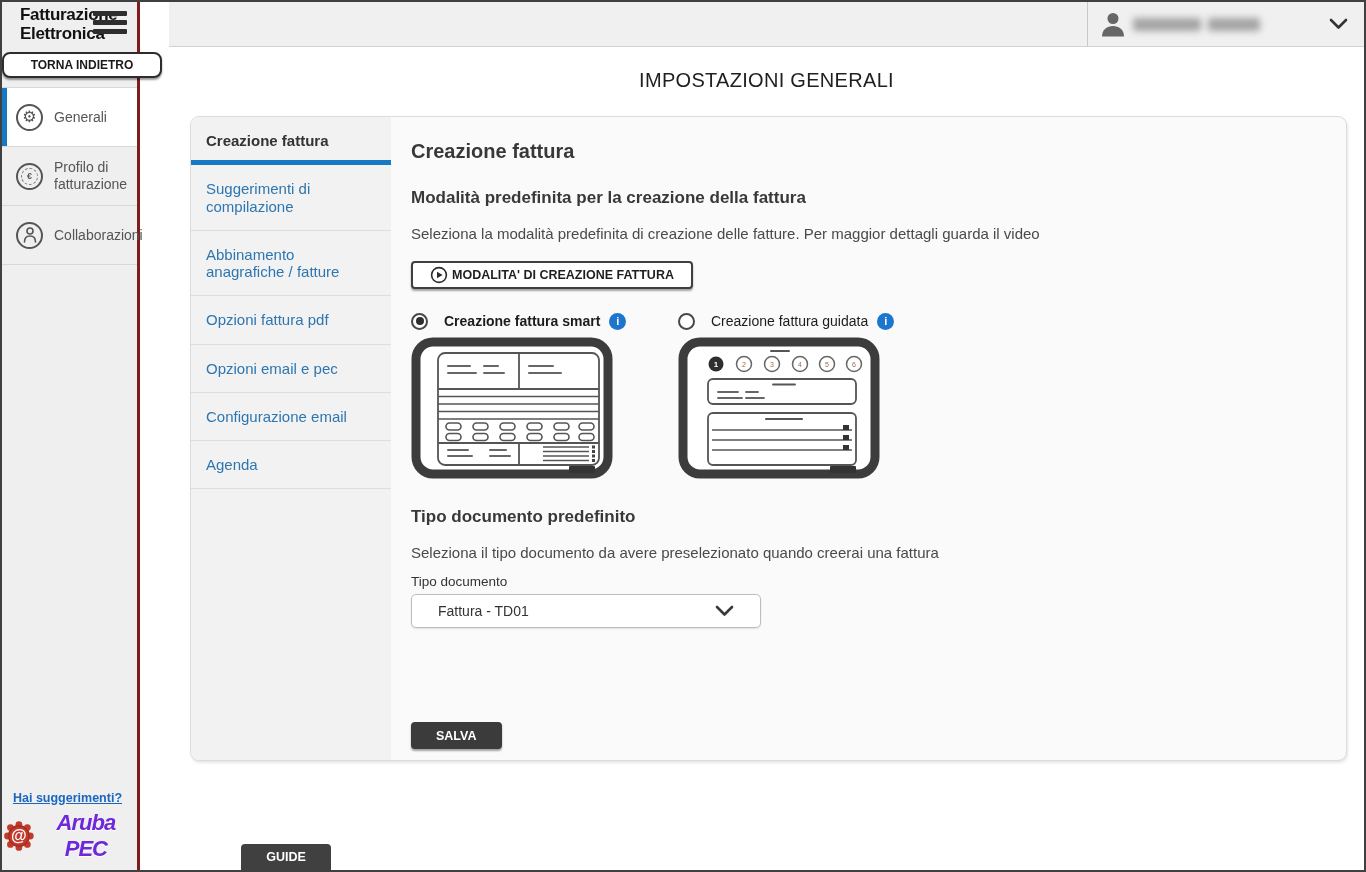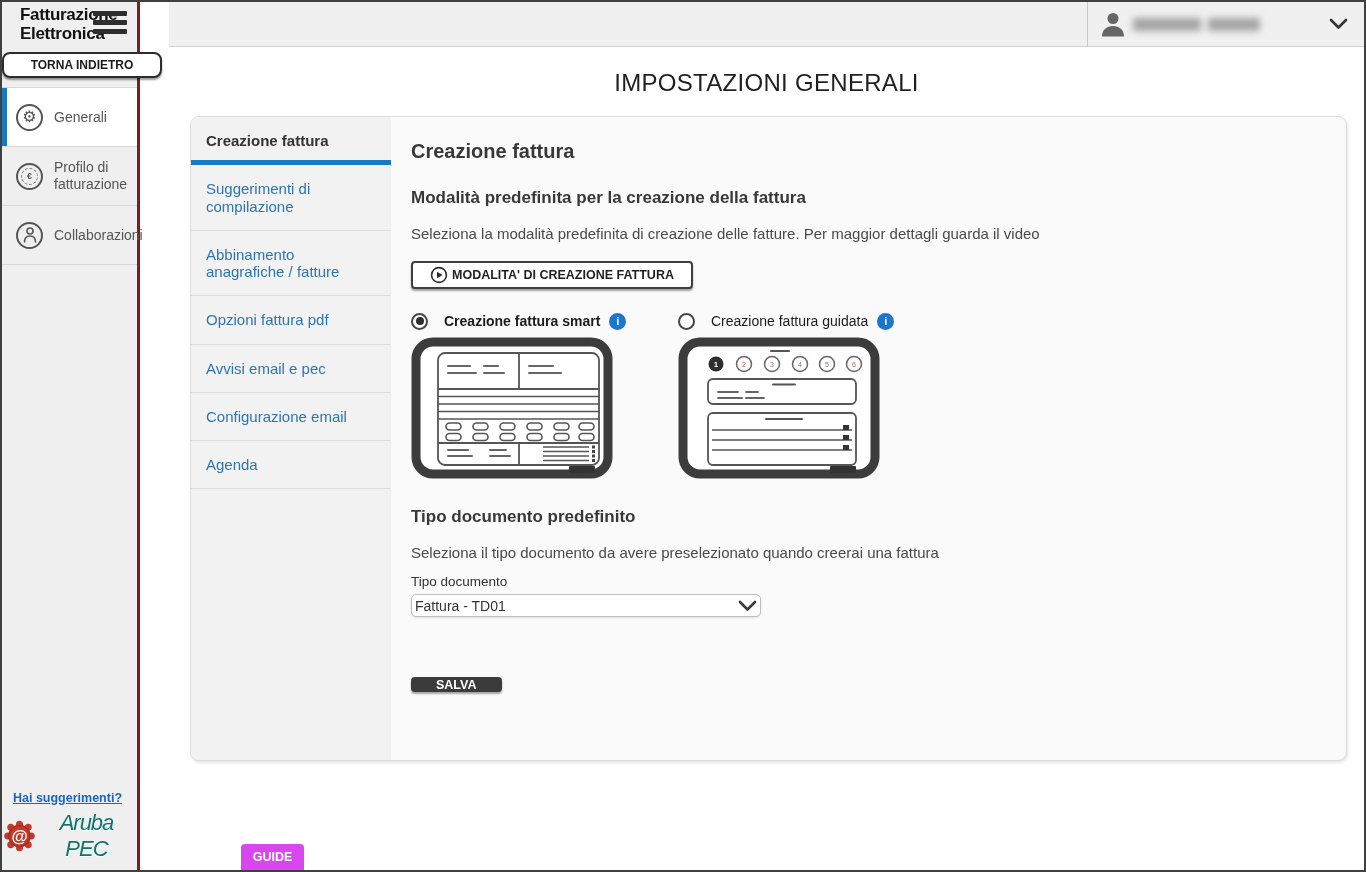--- a/index.html
+++ b/index.html
@@ -17,31 +17,31 @@
   .side-menu { margin-top:9px; border-top:1px solid #d8d8d8; }
   .side-item { position:relative; display:flex; align-items:center; gap:11px; padding:0 8px 0 14px; height:59px; border-bottom:1px solid #d8d8d8; color:#555; font-size:14px; cursor:pointer; }
   .side-item.active { background:#fff; }
   .side-item.active::before { content:''; position:absolute; left:0; top:0; bottom:0; width:5px; background:#1779c4; }
   .side-icon { width:27px; height:27px; border:2px solid #555; border-radius:50%; display:flex; align-items:center; justify-content:center; flex-shrink:0; color:#555; font-size:16px; line-height:1; }
   .euro-inner { width:17px; height:17px; border:1px dashed #777; border-radius:50%; display:flex; align-items:center; justify-content:center; font-size:9px; font-weight:bold; color:#555; }
   .side-label { line-height:1.2; }
   .sidebar-footer { position:absolute; bottom:8px; left:0; right:4px; text-align:center; }
   .suggest-link { color:#1a66c0; font-size:12.5px; font-weight:bold; text-decoration:underline; cursor:pointer; }
   .aruba-logo { display:flex; align-items:center; justify-content:center; gap:3px; margin-top:4px; }
-  .aruba-text { font-weight:normal; font-style:italic; color:#0f766e; font-size:22px; letter-spacing:-1px; text-shadow:0 1px 0 #fff; }
+  .aruba-text { font-weight:bold; font-style:italic; color:#6d28d9; font-size:22px; letter-spacing:-1px; text-shadow:0 1px 0 #fff; }
 
   
   .topbar { position:absolute; left:167px; right:0; top:0; height:45px; background:#f0f0f0; border-bottom:1px solid #d2d2d2; }
   .user-area { position:absolute; left:918px; right:0; top:0; bottom:0; border-left:1px solid #c9c9c9; display:flex; align-items:center; padding:0 16px 0 14px; gap:9px; cursor:pointer; }
   .user-blur { display:flex; gap:7px; filter:blur(3.5px); }
   .user-blur .blk { height:13px; background:#a3a3a3; border-radius:2px; }
 
   
   .main { position:absolute; left:167px; top:45px; right:0; bottom:0; background:#fff; }
-  .page-title { text-align:center; margin-top:22px; font-size:24px; font-weight:400; color:#1f1f1f; letter-spacing:0.3px; }
+  .page-title { text-align:center; margin-top:22px; font-size:20px; font-weight:400; color:#1f1f1f; letter-spacing:0.3px; }
   .card { position:absolute; left:21px; right:17px; top:69px; height:645px; background:#fafafa; border:1px solid #dcdcdc; border-radius:9px; box-shadow:1px 2px 3px rgba(0,0,0,.10); display:flex; overflow:hidden; }
 
   
   .settings-nav { width:200px; background:#f2f2f2; flex-shrink:0; }
   .snav-item { padding:15px 15px; font-size:15px; color:#2e76b0; border-bottom:1px solid #dedede; line-height:1.15; cursor:pointer; }
   .snav-item.active { color:#333; font-weight:bold; padding-bottom:11px; border-bottom:5px solid #1779c4; }
 
   
   .content { flex:1; padding:23px 20px 0; }
   .h1 { font-size:20px; font-weight:700; color:#383838; }
@@ -52,24 +52,24 @@
   .option-col { width:267px; }
   .radio-row { display:flex; align-items:center; height:20px; margin-bottom:6px; cursor:pointer; }
   .radio { width:17px; height:17px; border:2px solid #474747; border-radius:50%; position:relative; background:#fff; flex-shrink:0; }
   .radio.checked::after { content:''; position:absolute; inset:2.5px; background:#2d2d2d; border-radius:50%; }
   .radio-label { font-size:14px; color:#1c1c1c; margin-left:16px; }
   .radio-label.bold { font-weight:bold; }
   .info-badge { width:17px; height:17px; background:#1d76cd; border-radius:50%; color:#fff; font-size:11px; font-weight:bold; display:flex; align-items:center; justify-content:center; margin-left:9px; flex-shrink:0; }
   .illu { display:block; cursor:pointer; }
 
   .field-label { font-size:13.5px; color:#333; margin-top:13px; }
-  .select-box { margin-top:5px; width:350px; height:23px; background:#fff; border:1px solid #bdbdbd; border-radius:5px; display:flex; align-items:center; justify-content:space-between; padding:0 3px; font-size:14px; color:#333; box-shadow:0 1px 2px rgba(0,0,0,.10); cursor:pointer; }
-  .save-btn { margin-top:60px; height:15px; padding:0 25px; background:#3b3b3b; color:#fff; font-family:inherit; font-weight:bold; font-size:12.5px; border:none; border-radius:4px; box-shadow:0 2px 2px rgba(0,0,0,.35); cursor:pointer; }
-
-  .guide-btn { position:absolute; left:72px; bottom:0; width:63px; height:26px; background:#d946ef; color:#fff; font-weight:bold; font-size:12.5px; border-radius:4px 4px 0 0; display:flex; align-items:center; justify-content:center; cursor:pointer; }
+  .select-box { margin-top:5px; width:350px; height:34px; background:#fff; border:1px solid #bdbdbd; border-radius:5px; display:flex; align-items:center; justify-content:space-between; padding:0 26px; font-size:14px; color:#333; box-shadow:0 1px 2px rgba(0,0,0,.10); cursor:pointer; }
+  .save-btn { margin-top:94px; height:27px; padding:0 25px; background:#3b3b3b; color:#fff; font-family:inherit; font-weight:bold; font-size:12.5px; border:none; border-radius:4px; box-shadow:0 2px 2px rgba(0,0,0,.35); cursor:pointer; }
+
+  .guide-btn { position:absolute; left:72px; bottom:0; width:90px; height:26px; background:#404040; color:#fff; font-weight:bold; font-size:12.5px; border-radius:4px 4px 0 0; display:flex; align-items:center; justify-content:center; cursor:pointer; }
 </style>
 </head>
 <body>
 
 <div class="window">
 
   <div class="sidebar">
     <div class="sidebar-header">
       <div class="logo">
         <div>Fatturazione</div>
@@ -148,21 +148,21 @@
   <div class="main">
     <div class="page-title">IMPOSTAZIONI GENERALI</div>
 
     <div class="card">
 
       <div class="settings-nav">
         <div class="snav-item active">Creazione fattura</div>
         <div class="snav-item">Suggerimenti di compilazione</div>
         <div class="snav-item">Abbinamento anagrafiche / fatture</div>
         <div class="snav-item">Opzioni fattura pdf</div>
-        <div class="snav-item">Avvisi email e pec</div>
+        <div class="snav-item">Opzioni email e pec</div>
         <div class="snav-item">Configurazione email</div>
         <div class="snav-item">Agenda</div>
       </div>
 
       <div class="content">
         <div class="h1">Creazione fattura</div>
         <div class="h2">Modalità predefinita per la creazione della fattura</div>
         <div class="desc">Seleziona la modalità predefinita di creazione delle fatture. Per maggior dettagli guarda il video</div>
 
         <button class="video-btn">

